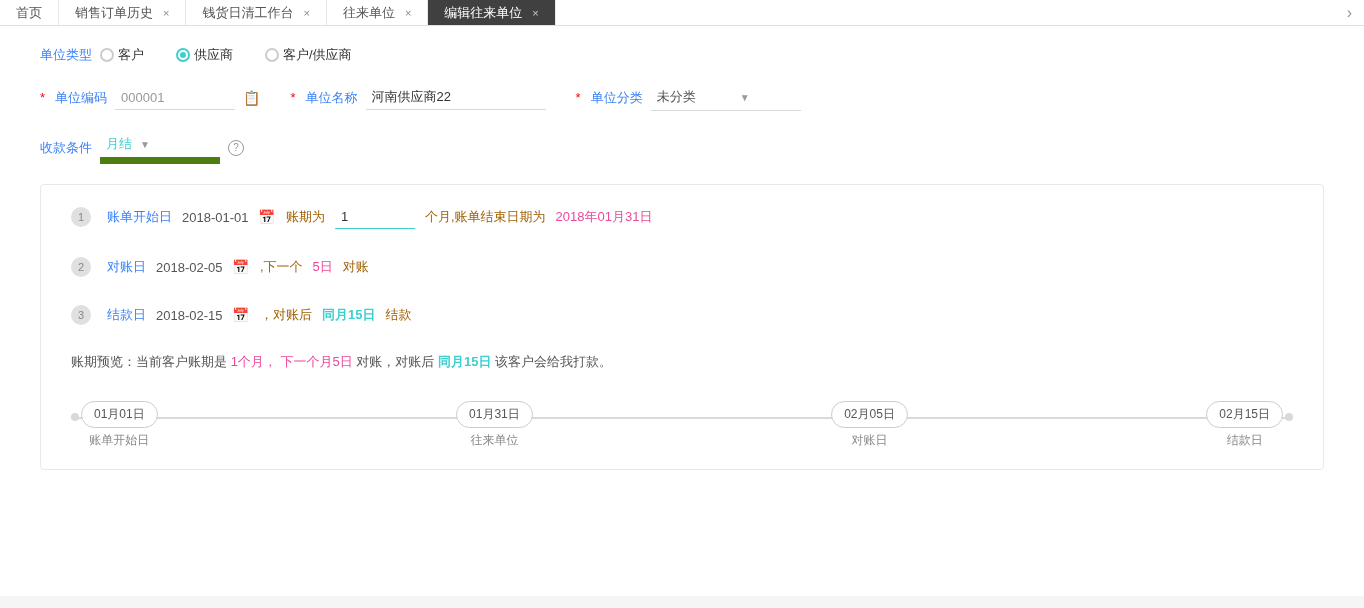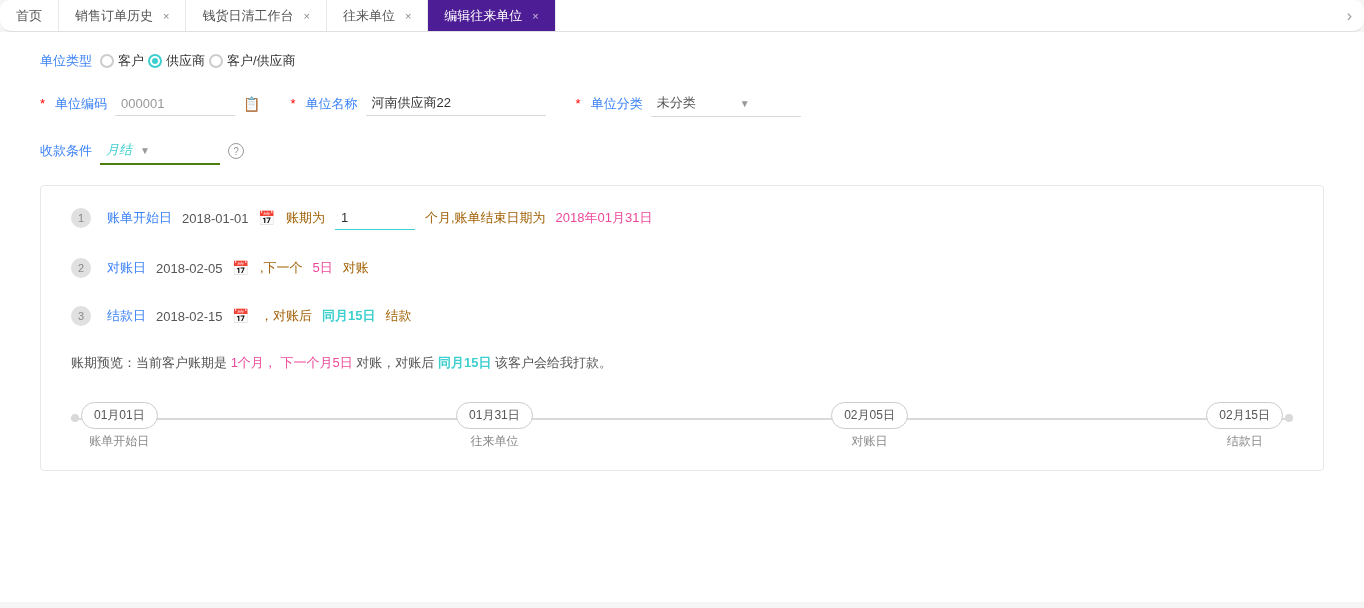--- a/index.html
+++ b/index.html
@@ -4,38 +4,37 @@
   <style>
     * { box-sizing: border-box; margin: 0; padding: 0; }
     body { font-family: 'Microsoft YaHei', Arial, sans-serif; font-size: 13px; background: #f5f5f5; color: #333; }
 
     
     .tabs-bar {
       display: flex;
       align-items: center;
       background: #fff;
       border-bottom: 1px solid #e0e0e0;
-      height: 32px;
+      height: 26px;
       padding: 0;
-      border-radius: 11px;
     }
     .tab-item {
       display: flex;
       align-items: center;
       padding: 0 16px;
       height: 100%;
       font-size: 13px;
       color: #555;
       cursor: pointer;
       border-right: 1px solid #e8e8e8;
       white-space: nowrap;
       gap: 6px;
     }
     .tab-item.active {
-      background: #4c1d95;
+      background: #404040;
       color: #fff;
     }
     .tab-close {
       font-size: 11px;
       color: inherit;
       opacity: 0.7;
       cursor: pointer;
       margin-left: 4px;
     }
     .tab-more {
@@ -72,21 +71,21 @@
     }
     .required-star {
       color: #f00;
       margin-right: 2px;
     }
 
     
     .radio-group {
       display: flex;
       align-items: flex-start;
-      gap: 4px;
+      gap: 32px;
     }
     .radio-item {
       display: flex;
       align-items: center;
       gap: 4px;
       cursor: pointer;
     }
     .radio-circle {
       width: 14px;
       height: 14px;
@@ -119,25 +118,24 @@
     }
     .input-code { width: 120px; color: #999; }
     .input-name { width: 180px; }
     .input-period { width: 80px; border-bottom-color: #3ecfcf; color: #333; }
 
     
     .select-field {
       display: flex;
       align-items: center;
       gap: 4px;
-      border-bottom: 2px solid #4d7c0f;
+      border-bottom: 7px solid #4d7c0f;
       padding: 4px 6px;
       min-width: 120px;
       cursor: pointer;
-      font-style: italic;
     }
     .select-value { color: #3ecfcf; font-size: 13px; }
     .select-arrow { color: #999; font-size: 10px; margin-left: 4px; }
 
     .category-select {
       display: flex;
       align-items: center;
       border-bottom: 1px solid #d9d9d9;
       padding: 4px 6px;
       min-width: 150px;

